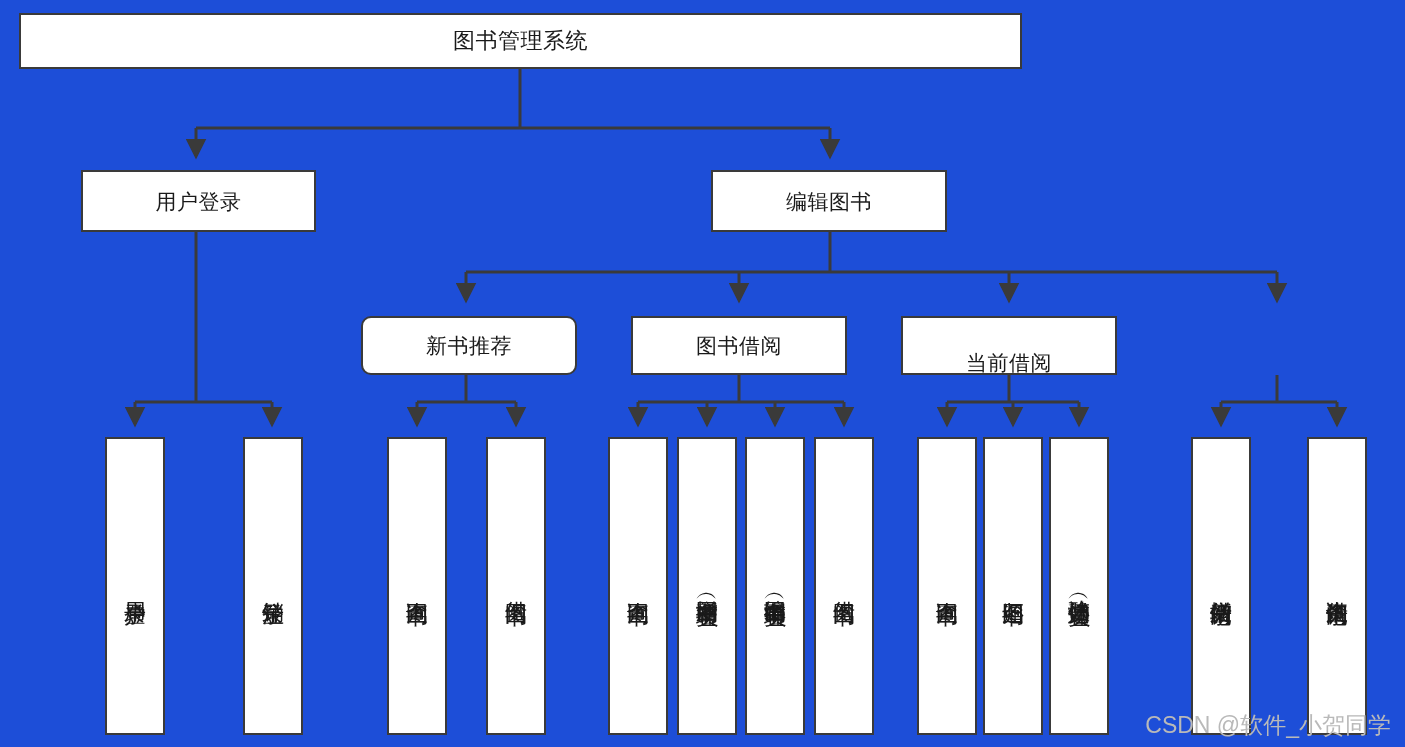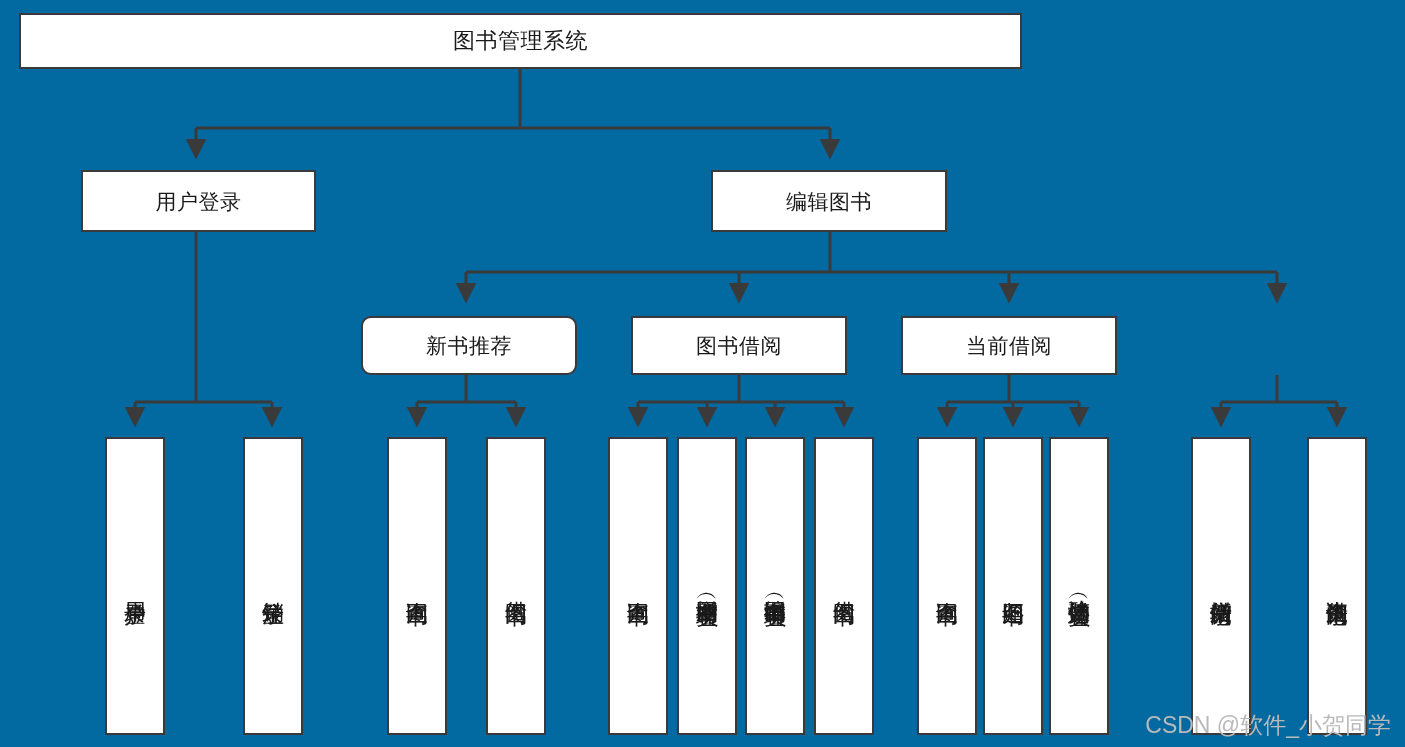--- a/index.html
+++ b/index.html
@@ -8,21 +8,21 @@
     padding: 0;
     background: #ffffff;
   }
   body {
     font-family: "Liberation Sans", "DejaVu Sans", sans-serif;
   }
   #diagram {
     position: relative;
     width: 1405px;
     height: 747px;
-    background: #0369a1;
+    background: #1d4ed8;
     overflow: hidden;
   }
   #edges {
     position: absolute;
     left: 0;
     top: 0;
     width: 1405px;
     height: 747px;
     pointer-events: none;
   }
@@ -146,21 +146,21 @@
   </div>
 
   <div class="node horiz" style="left:361px; top:316px; width:216px; height:59px;border-radius:10px;">
     <span class="label">新书推荐</span>
   </div>
 
   <div class="node horiz" style="left:631px; top:316px; width:216px; height:59px;">
     <span class="label">图书借阅</span>
   </div>
 
-  <div class="node horiz" style="left:901px; top:316px; width:216px; height:59px;">
+  <div class="node horiz" style="left:901px; top:316px; width:216px; height:59px;align-items:flex-end;">
     <span class="label">当前借阅</span>
   </div>
 
 
   <div class="node vert" style="left:105px; top:437px; width:60px; height:298px;">
     <span class="label">用户登录</span>
   </div>
 
   <div class="node vert" style="left:243px; top:437px; width:60px; height:298px;">
     <span class="label">注销登录</span>

